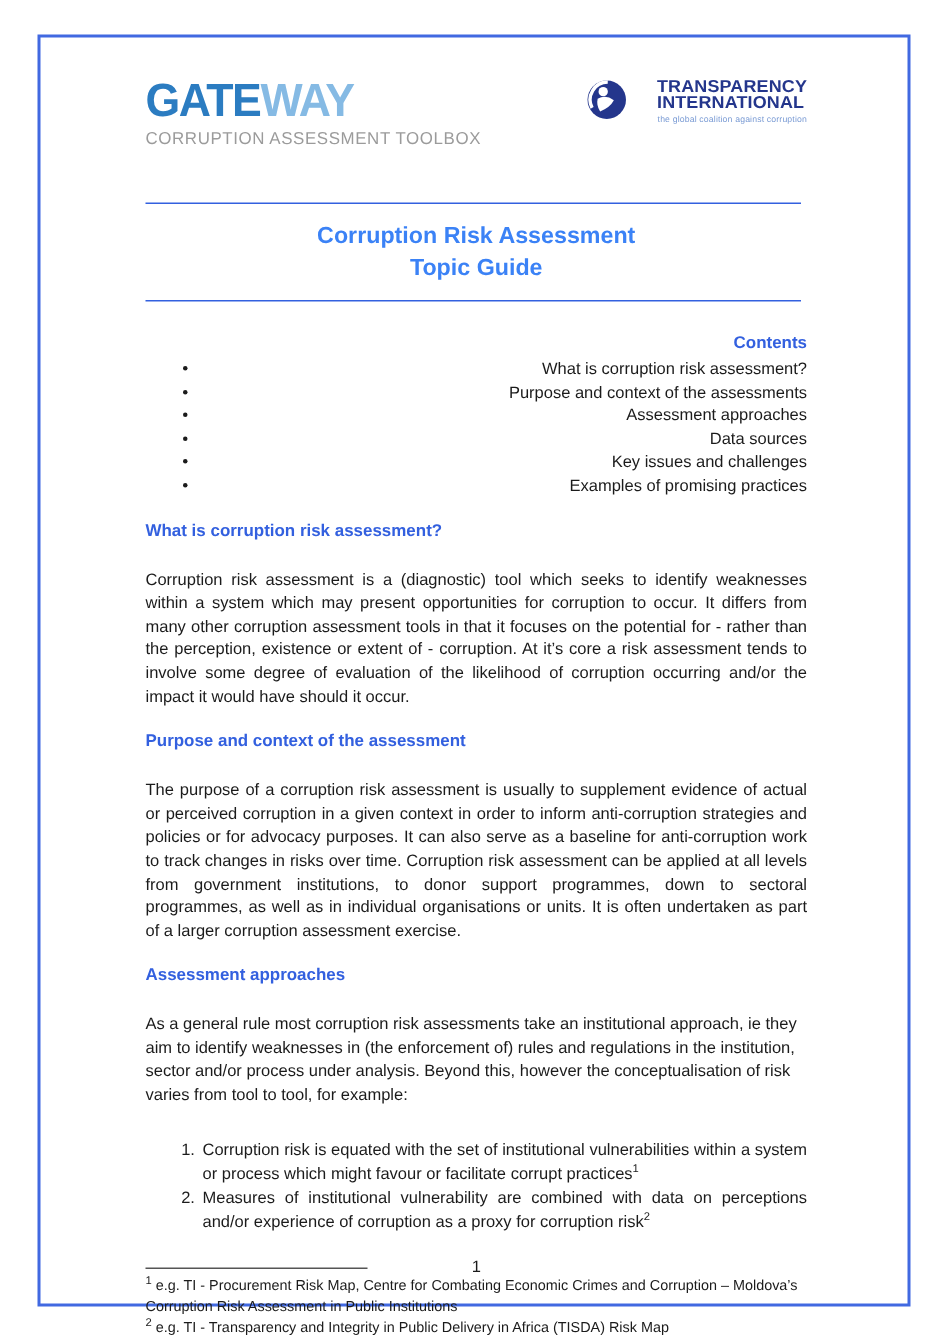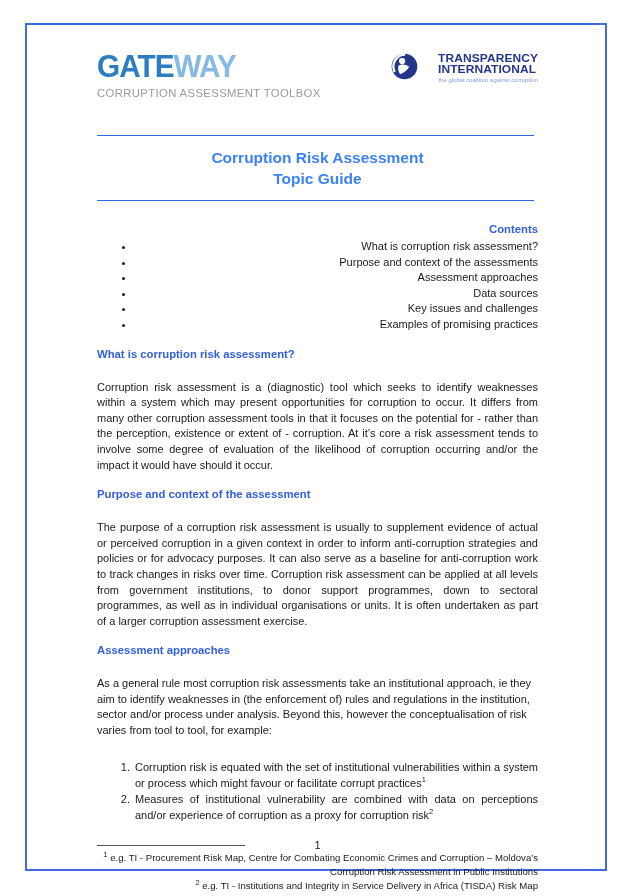--- a/index.html
+++ b/index.html
@@ -120,21 +120,21 @@
     list-style: decimal;
   }
   .numbered-list li {
     font-size: 11px;
     line-height: 16px;
     text-align: justify;
     padding-left: 2px;
   }
   sup { font-size: 7.5px; line-height: 0; }
   
-  .footnotes { margin-top: 22px; text-align: right; }
+  .footnotes { margin-top: 22px; }
   .fn-rule {
     width: 148px;
     border-top: 1px solid #555;
     margin-bottom: 5px;
   }
   .footnote {
     font-size: 9.6px;
     line-height: 14px;
   }
   .page-number {
@@ -211,19 +211,19 @@
     </div>
 
     <ol class="numbered-list">
       <li><span>Corruption risk is equated with the set of institutional vulnerabilities within a system or process which might favour or facilitate corrupt practices</span><sup>1</sup></li>
       <li><span>Measures of institutional vulnerability are combined with data on perceptions and/or experience of corruption as a proxy for corruption risk</span><sup>2</sup></li>
     </ol>
 
     <div class="footnotes">
       <div class="fn-rule"></div>
       <div class="footnote"><sup>1</sup> <span>e.g. TI - Procurement Risk Map, Centre for Combating Economic Crimes and Corruption – Moldova’s Corruption Risk Assessment in Public Institutions</span></div>
-      <div class="footnote"><sup>2</sup> <span>e.g. TI - Institutions and Integrity in Service Delivery in Africa (TISDA) Risk Map</span></div>
+      <div class="footnote"><sup>2</sup> <span>e.g. TI - Transparency and Integrity in Public Delivery in Africa (TISDA) Risk Map</span></div>
     </div>
 
   </div>
 
   <div class="page-number">1</div>
 </div>
 
 </body></html>

